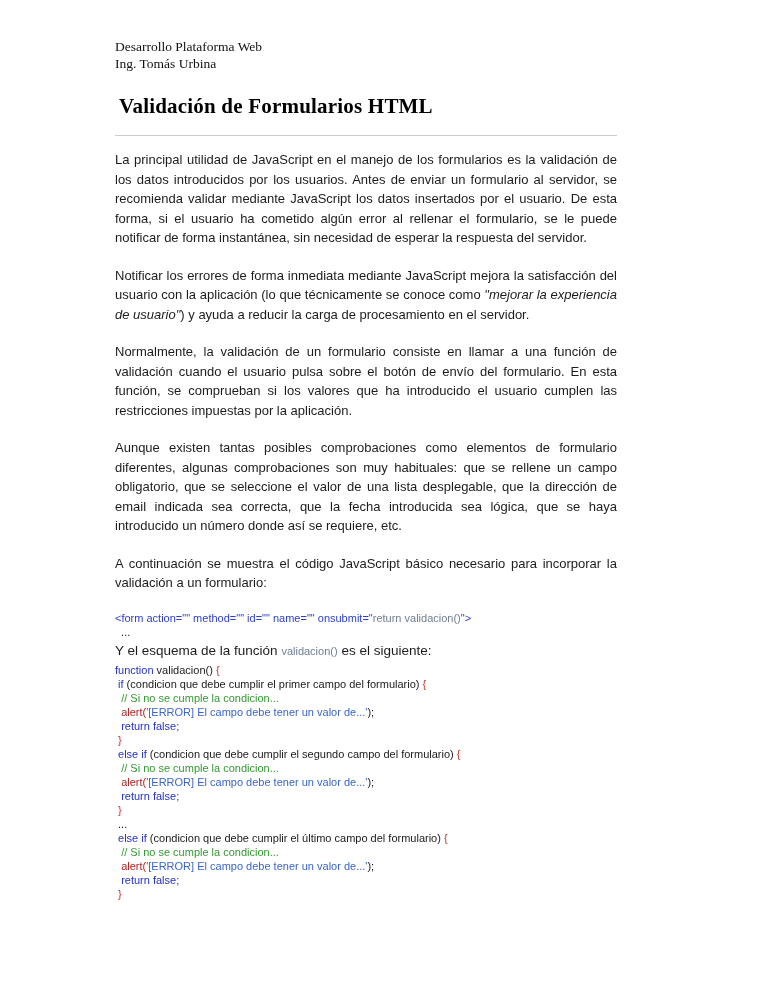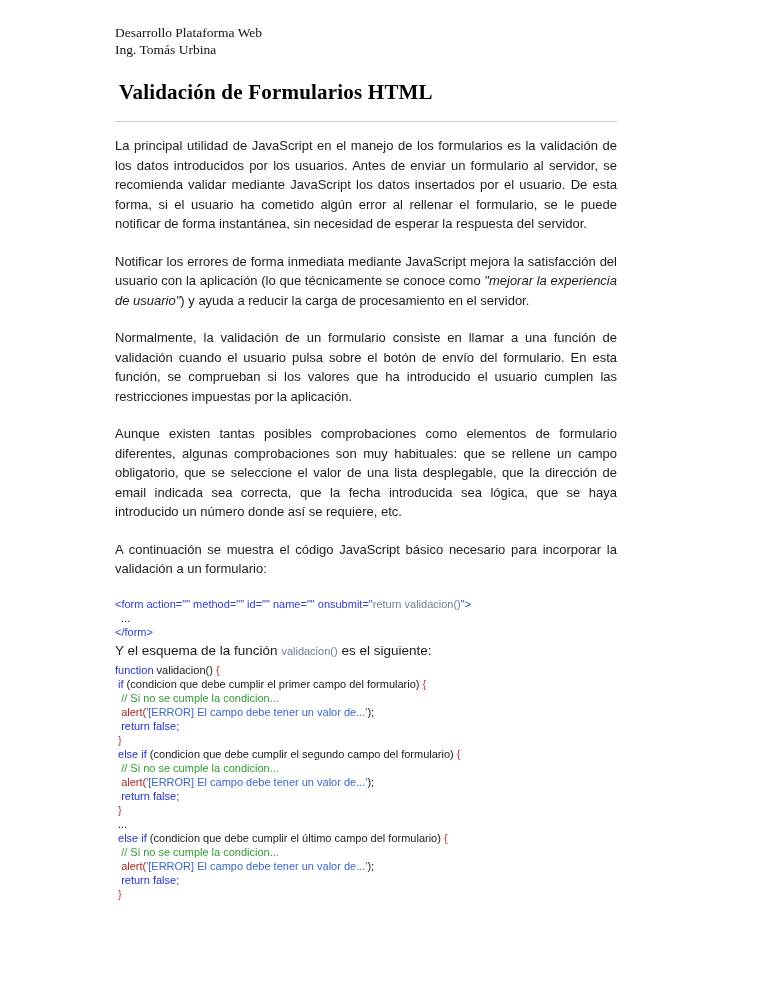--- a/index.html
+++ b/index.html
@@ -11,21 +11,21 @@
     width: 768px;
     height: 994px;
     overflow: hidden;
     font-family: "Liberation Sans", sans-serif;
     color: #1c1c1c;
   }
   .page {
     box-sizing: border-box;
     width: 732px;
     height: 994px;
-    padding: 24px 115px 30px 115px;
+    padding: 38px 115px 30px 115px;
     background: #ffffff;
   }
   .doc-header {
     font-family: "Liberation Serif", serif;
     font-size: 13.5px;
     line-height: 17px;
     color: #111111;
   }
   h1.title {
     margin: 22px 0 0 4px;
@@ -100,19 +100,19 @@
   <p class="body-par first-par">La principal utilidad de JavaScript en el manejo de los formularios es la validación de los datos introducidos por los usuarios. Antes de enviar un formulario al servidor, se recomienda validar mediante JavaScript los datos insertados por el usuario. De esta forma, si el usuario ha cometido algún error al rellenar el formulario, se le puede notificar de forma instantánea, sin necesidad de esperar la respuesta del servidor.</p>
 
   <p class="body-par"><span>Notificar los errores de forma inmediata mediante JavaScript mejora la satisfacción del usuario con la aplicación (lo que técnicamente se conoce como </span><em>"mejorar la experiencia de usuario"</em><span>) y ayuda a reducir la carga de procesamiento en el servidor.</span></p>
 
   <p class="body-par">Normalmente, la validación de un formulario consiste en llamar a una función de validación cuando el usuario pulsa sobre el botón de envío del formulario. En esta función, se comprueban si los valores que ha introducido el usuario cumplen las restricciones impuestas por la aplicación.</p>
 
   <p class="body-par">Aunque existen tantas posibles comprobaciones como elementos de formulario diferentes, algunas comprobaciones son muy habituales: que se rellene un campo obligatorio, que se seleccione el valor de una lista desplegable, que la dirección de email indicada sea correcta, que la fecha introducida sea lógica, que se haya introducido un número donde así se requiere, etc.</p>
 
   <p class="body-par">A continuación se muestra el código JavaScript básico necesario para incorporar la validación a un formulario:</p>
 
-  <pre class="code"><div><span class="tag">&lt;form action="" method="" id="" name="" onsubmit="</span><span class="js">return validacion()</span><span class="tag">"&gt;</span></div><div><span class="pl">  ...</span></div><div><span class="tag">&lt;/form&gt;</span></div></pre>
+  <pre class="code"><div><span class="tag">&lt;form action="" method="" id="" name="" onsubmit="</span><span class="js">return validacion()</span><span class="tag">"&gt;</span></div><div><span class="pl">  ...</span></div></pre>
 
   <p class="schema-line"><span>Y el esquema de la función </span><code class="inline-code">validacion()</code><span> es el siguiente:</span></p>
 
   <pre class="code"><div><span class="kw">function</span><span class="pl"> validacion() </span><span class="br">{</span></div><div><span class="pl"> </span><span class="kw">if</span><span class="pl"> (condicion que debe cumplir el primer campo del formulario) </span><span class="br">{</span></div><div><span class="pl">  </span><span class="cm">// Si no se cumple la condicion...</span></div><div><span class="pl">  </span><span class="fn">alert(</span><span class="str">'[ERROR] El campo debe tener un valor de...'</span><span class="pl">);</span></div><div><span class="pl">  </span><span class="kw">return false;</span></div><div><span class="pl"> </span><span class="br">}</span></div><div><span class="pl"> </span><span class="kw">else if</span><span class="pl"> (condicion que debe cumplir el segundo campo del formulario) </span><span class="br">{</span></div><div><span class="pl">  </span><span class="cm">// Si no se cumple la condicion...</span></div><div><span class="pl">  </span><span class="fn">alert(</span><span class="str">'[ERROR] El campo debe tener un valor de...'</span><span class="pl">);</span></div><div><span class="pl">  </span><span class="kw">return false;</span></div><div><span class="pl"> </span><span class="br">}</span></div><div><span class="pl"> ...</span></div><div><span class="pl"> </span><span class="kw">else if</span><span class="pl"> (condicion que debe cumplir el último campo del formulario) </span><span class="br">{</span></div><div><span class="pl">  </span><span class="cm">// Si no se cumple la condicion...</span></div><div><span class="pl">  </span><span class="fn">alert(</span><span class="str">'[ERROR] El campo debe tener un valor de...'</span><span class="pl">);</span></div><div><span class="pl">  </span><span class="kw">return false;</span></div><div><span class="pl"> </span><span class="br">}</span></div></pre>
 
 </div>
 
 </body></html>

